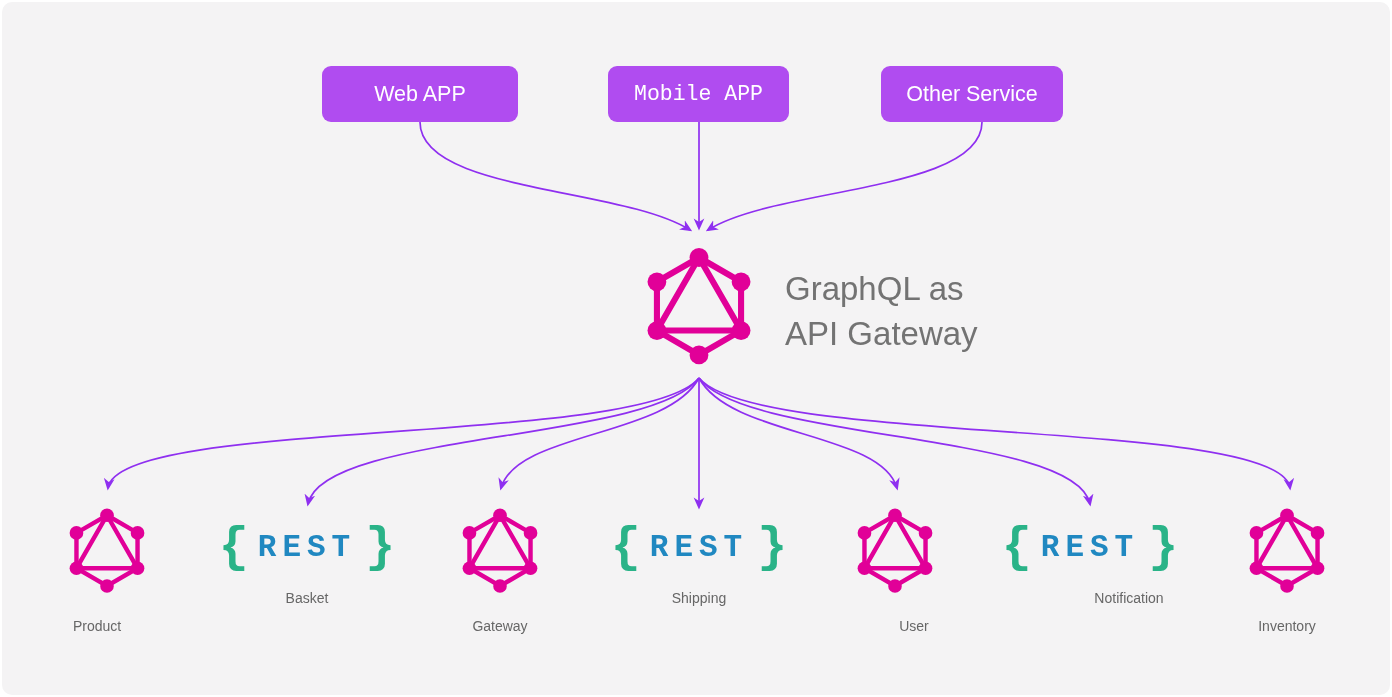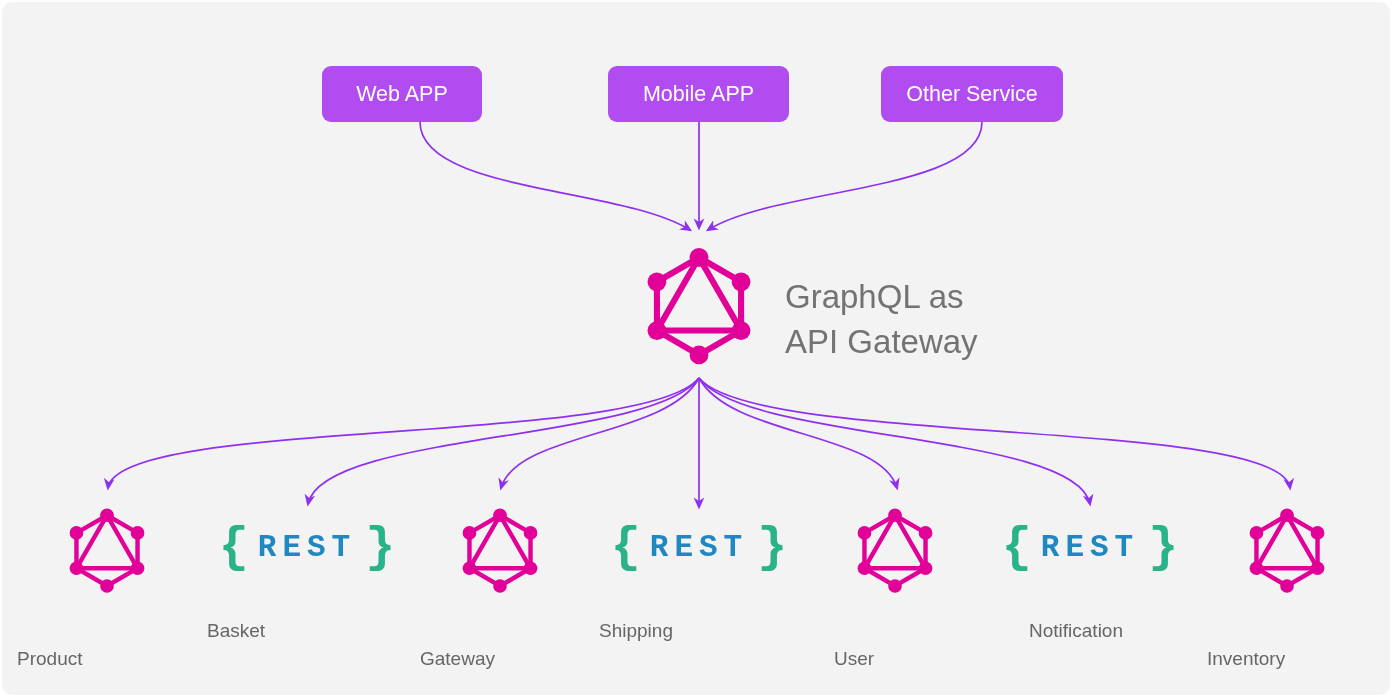--- a/index.html
+++ b/index.html
@@ -9,36 +9,36 @@
     background:#f4f3f4; border-radius:10px; overflow:hidden;
   }
   .arrows { position:absolute; left:0; top:0; width:1392px; height:697px; }
 
   .client-box {
     position:absolute; top:64px; height:56px;
     background:#b04cf0; border-radius:9px;
     color:#ffffff; font-size:21.5px; font-weight:400;
     display:flex; align-items:center; justify-content:center;
   }
-  .box-web     { left:320px; width:160px; }
-  .box-mobile  { left:606px; width:181px; }
+  .box-web     { left:320px; width:196px; }
+  .box-mobile  { left:606px; width:181px;font-family:Liberation Mono, monospace; }
   .box-other   { left:879px; width:182px; }
 
   .gateway-icon { position:absolute; left:635px; top:240px; width:124px; height:124px; }
   .gateway-icon svg, .svc-icon svg { width:100%; height:100%; display:block; }
 
   .gateway-label {
-    position:absolute; left:783px; top:272px;
+    position:absolute; left:783px; top:264px;
     color:#737373; font-size:33px; line-height:45px; font-weight:400;
     white-space:nowrap;
   }
 
   .svc-icon { position:absolute; top:502px; width:90px; height:90px; }
   .svc-label {
-    position:absolute; color:#666666; font-size:19px; text-align:left;margin-top:30px;
+    position:absolute; color:#666666; font-size:14px; text-align:center;
   }
   .svc-label.g { top:616px; width:160px; }
   .svc-label.r { top:588px; width:200px; }
 
   .rest-badge {
     position:absolute; top:516px; width:260px; height:60px;
     display:flex; align-items:center; justify-content:center;
     font-family:"Liberation Mono", monospace; font-weight:bold;
     white-space:nowrap;
   }

